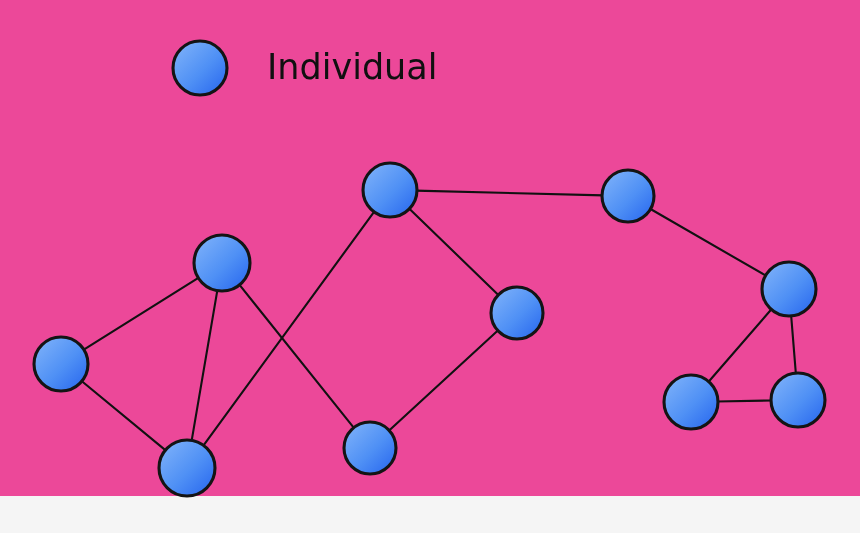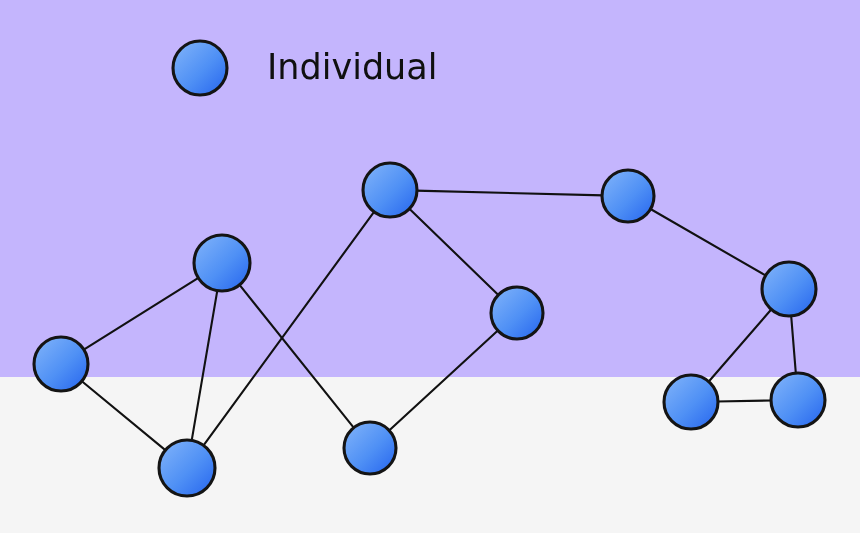--- a/index.html
+++ b/index.html
@@ -10,22 +10,22 @@
   }
   body {
     width: 860px;
     height: 533px;
     overflow: hidden;
     font-family: "DejaVu Sans", "Liberation Sans", sans-serif;
   }
   #diagram-root {
     position: relative;
     width: 860px;
-    height: 377px;
-    background: #c4b5fd;
+    height: 496px;
+    background: #ec4899;
     text-align: center;
   }
   #graph-svg {
     position: absolute;
     top: 0;
     left: 0;
     width: 860px;
     height: 533px;
     display: block;
   }

